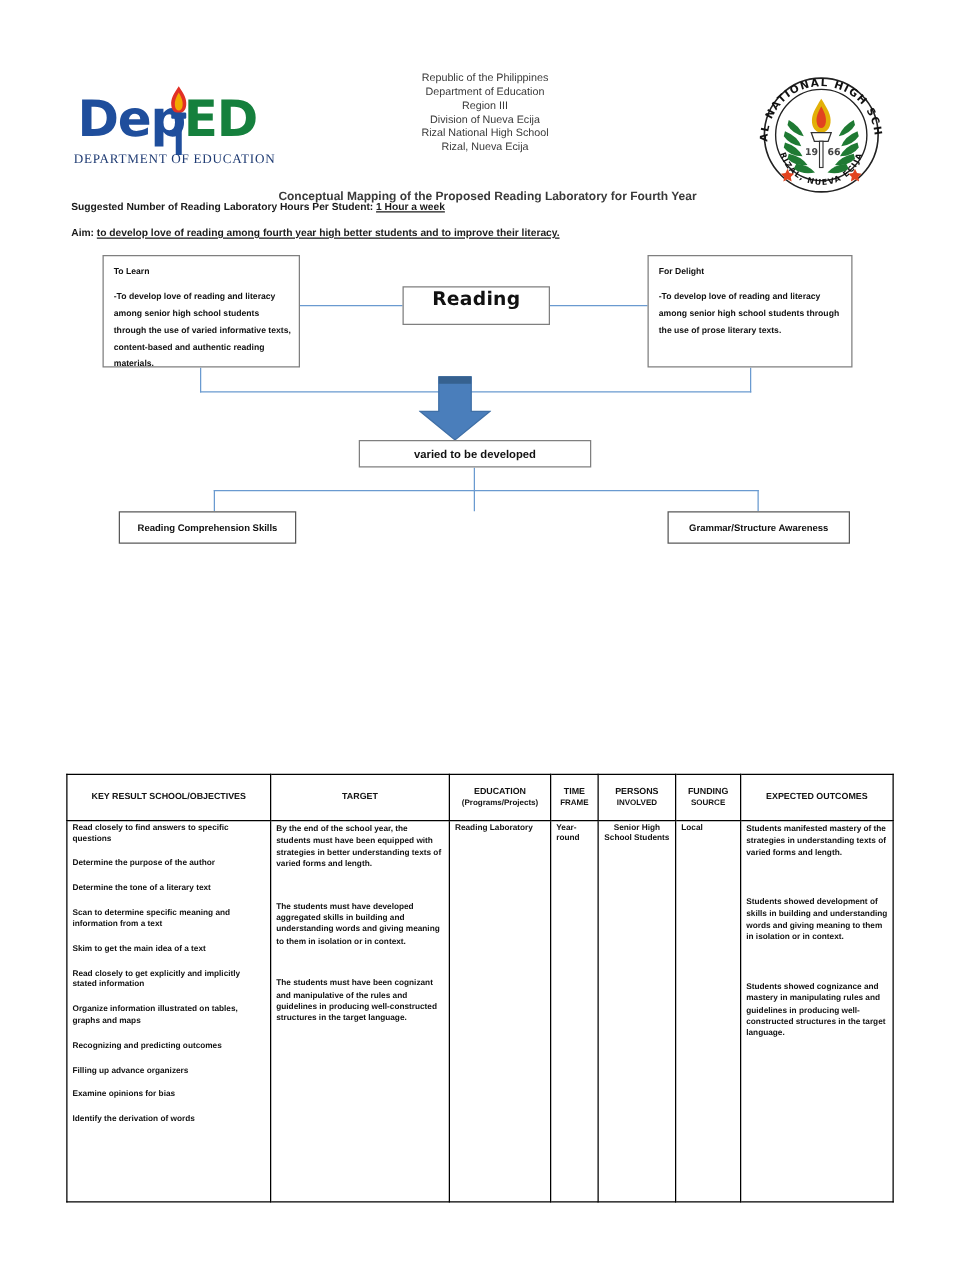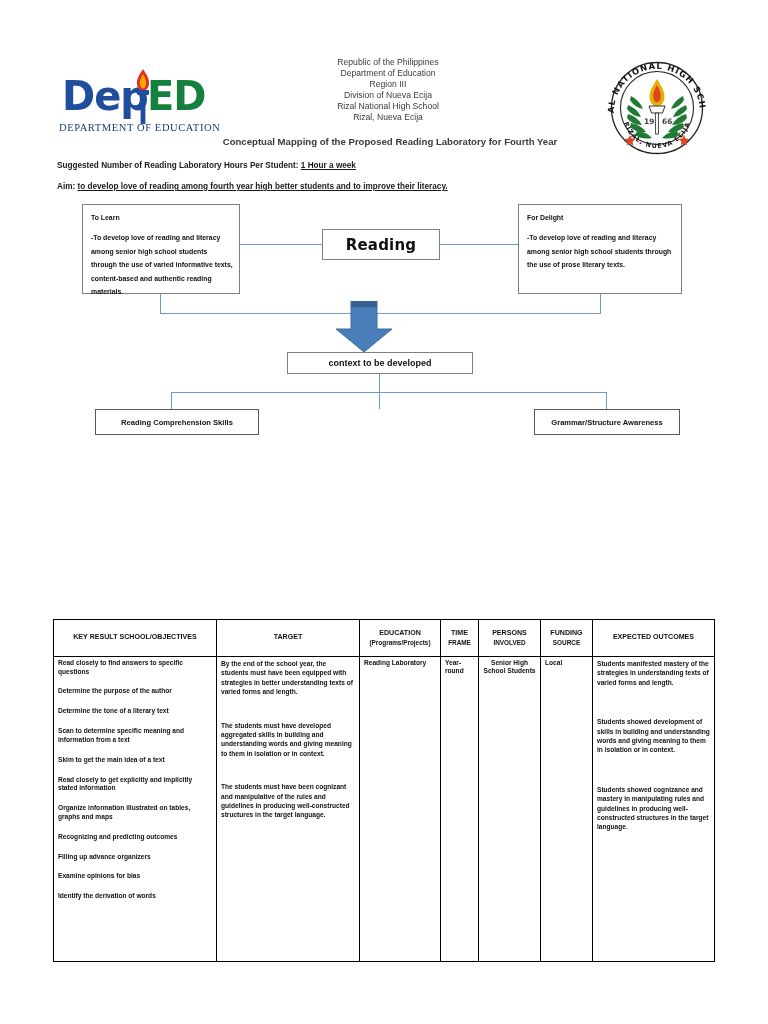--- a/index.html
+++ b/index.html
@@ -38,21 +38,21 @@
   }
 
   
   .hdr-center {
     position:absolute; left:228px; top:57px; width:320px;
     text-align:center;
     font-size:8.6px; font-weight:normal; line-height:10.9px;
     color:#3a3a3a;
   }
   .hdr-title {
-    position:absolute; left:150px; top:136px; width:480px;
+    position:absolute; left:150px; top:152px; width:480px;
     text-align:center;
     font-size:9.6px; font-weight:bold; color:#3a3a3a;
   }
 
   
   .rnhs-seal { position:absolute; left:597px; top:52px; width:120px; height:106px; }
 
   
   .line-hours {
     position:absolute; left:57px; top:161px;
@@ -74,40 +74,40 @@
   }
   .nodebox .bt {
     position:absolute; left:8px; right:6px;
     font-size:6.9px; font-weight:bold; line-height:13.6px; color:#111;
   }
   .box-learn { left:82px; top:8px; width:158px; height:90px; }
   .box-delight { left:518px; top:8px; width:164px; height:90px; }
   .box-reading {
     left:322px; top:33px; width:118px; height:31px;
     border:1.6px solid #7f7f7f;
-    display:flex; align-items:center; justify-content:center;
+    display:flex; justify-content:center;
   }
   .box-reading span {
     font-family:"DejaVu Sans", sans-serif;
     font-size:15px; font-weight:bold; color:#111; letter-spacing:0.2px;
   }
   .box-skills {
     left:287px; top:156px; width:186px; height:22px;
     border:1.4px solid #7f7f7f;
     display:flex; align-items:center; justify-content:center;
   }
   .box-skills span { font-size:9px; font-weight:bold; color:#111; }
 
   .leaf {
     position:absolute; box-sizing:border-box; height:26px;
     background:#fff; border:1.5px solid #595959;
     display:flex; align-items:center; justify-content:center;
   }
   .leaf span { font-size:7.6px; font-weight:bold; color:#111; text-align:center; }
-  .leaf-a { left:95px; top:213px; width:164px;align-items:center; }
+  .leaf-a { left:95px; top:213px; width:142px;align-items:center; }
   .leaf-b { left:308px; top:213px; width:143px; }
   .leaf-c { left:534px; top:213px; width:146px; }
 
   .conn { position:absolute; background:#6a9ad0; }
   .conn-h { height:1.4px; }
   .conn-v { width:1.4px; }
 
   .arrow-blue { position:absolute; left:335px; top:105px; width:58px; height:52px; }
 
   
@@ -246,21 +246,21 @@
     <div class="nodebox box-delight">
       <div class="bt" style="top:6px;">For Delight</div>
       <div class="bt" style="top:26px;">-To develop love of reading and literacy among senior high school students through the use of prose literary texts.</div>
     </div>
 
     <div class="nodebox box-reading">
       <span>Reading</span>
     </div>
 
     <div class="nodebox box-skills">
-      <span>context to be developed</span>
+      <span>varied to be developed</span>
     </div>
 
     <div class="leaf leaf-a">
       <span>Reading Comprehension Skills</span>
     </div>
     <div class="leaf leaf-c">
       <span>Grammar/Structure Awareness</span>
     </div>
   </div>
 

